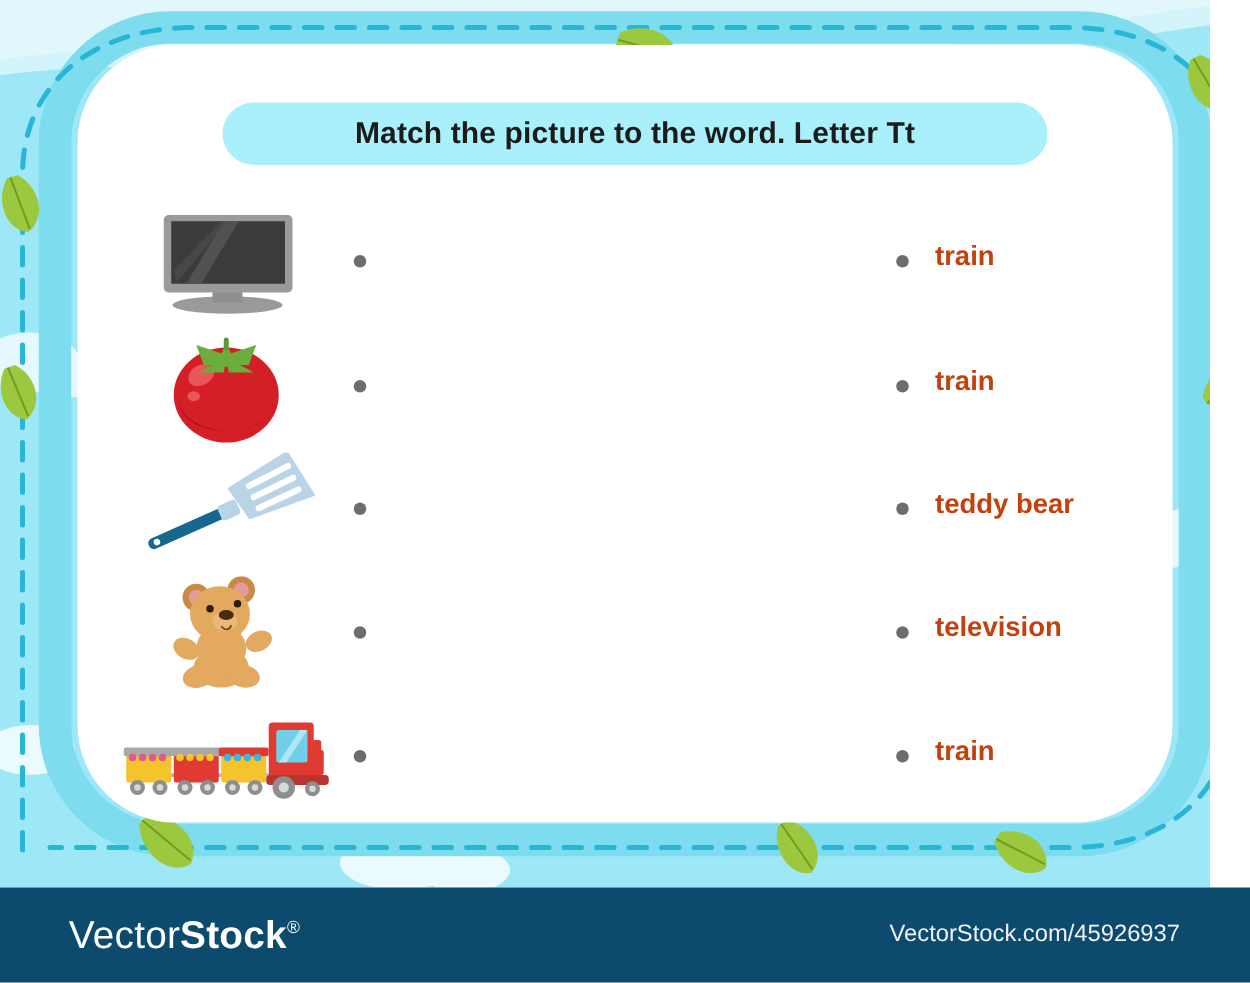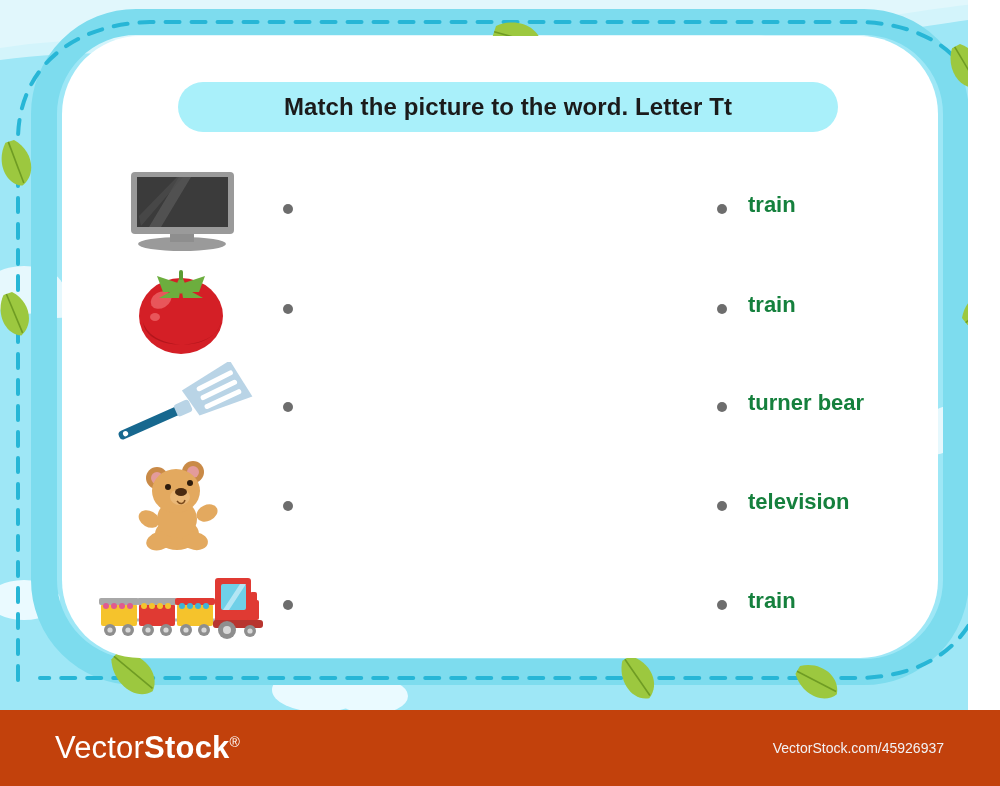--- a/index.html
+++ b/index.html
@@ -39,38 +39,38 @@
 
   .dot{
     position:absolute;width:10px;height:10px;border-radius:50%;
     background:#6d6d6d;top:-5px;
   }
   .dot.left{left:283px;}
   .dot.right{left:717px;}
 
   .word{
     position:absolute;left:748px;top:-17px;
-    font-size:22px;font-weight:bold;color:#15803d;white-space:nowrap;
+    font-size:22px;font-weight:bold;color:#c2410c;white-space:nowrap;
   }
 
   
   .footer{
     position:absolute;left:0;top:710px;width:1000px;height:76px;
-    background:#c2410c;
+    background:#0c4a6e;
   }
   .logo{
     position:absolute;left:55px;top:50%;transform:translateY(-50%);
     font-size:31px;color:#ffffff;white-space:nowrap;letter-spacing:.2px;
   }
   .logo .lt{font-weight:300;}
   .logo .bd{font-weight:bold;}
   .logo .reg{font-size:14px;vertical-align:super;font-weight:normal;}
   .credit{
     position:absolute;right:56px;top:50%;transform:translateY(-50%);
-    font-size:14px;color:#f2f2f5;white-space:nowrap;margin-left:34px;
+    font-size:19px;color:#f2f2f5;white-space:nowrap;margin-left:34px;
   }
 </style>
 </head>
 <body>
 
 <div class="page">
 
   <div class="sheet">
 
     <svg class="bg-svg" viewBox="0 0 1000 710">
@@ -206,21 +206,21 @@
             <g fill="#ffffff">
               <rect x="108" y="32" width="40" height="5" rx="2.5" transform="rotate(-3 128 34)"></rect>
               <rect x="108" y="42" width="40" height="5" rx="2.5" transform="rotate(-2 128 44)"></rect>
               <rect x="108" y="52" width="40" height="5" rx="2.5" transform="rotate(-1 128 54)"></rect>
             </g>
           </g>
         </svg>
       </div>
       <div class="dot left"></div>
       <div class="dot right"></div>
-      <div class="word">turner bear</div>
+      <div class="word">teddy bear</div>
     </div>
 
     <div class="row" style="top:506px;">
       <div class="pic-cell">
         <svg viewBox="0 0 175 92">
           <g>
             <circle cx="62" cy="17" r="11" fill="#c98a47"></circle>
             <circle cx="62" cy="17" r="6" fill="#e39b9b"></circle>
             <circle cx="98" cy="11" r="11" fill="#c98a47"></circle>
             <circle cx="98" cy="11" r="6" fill="#e39b9b"></circle>

